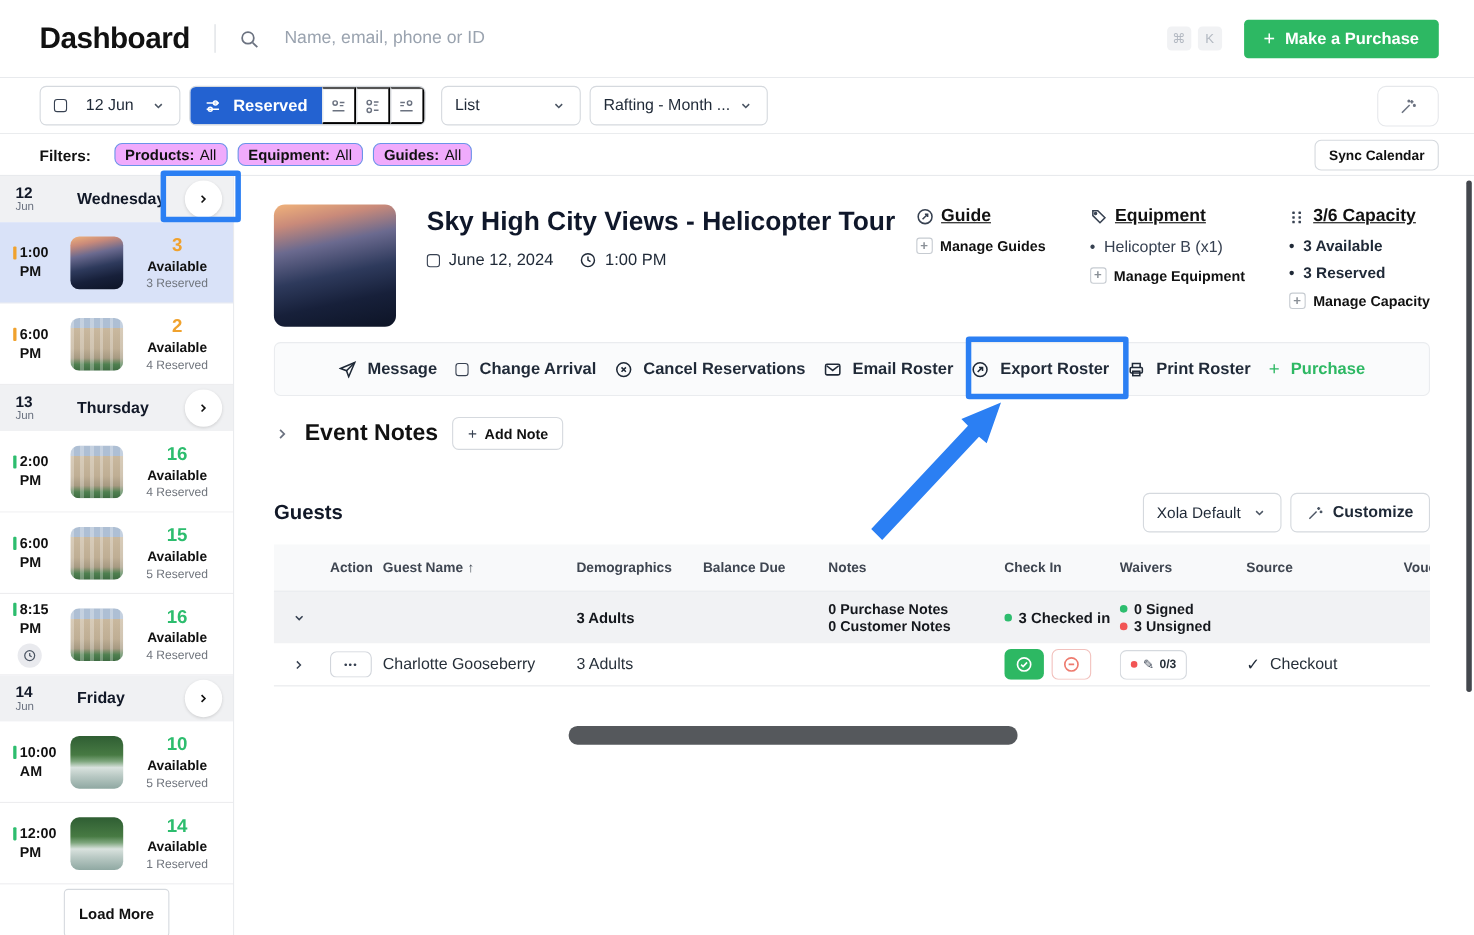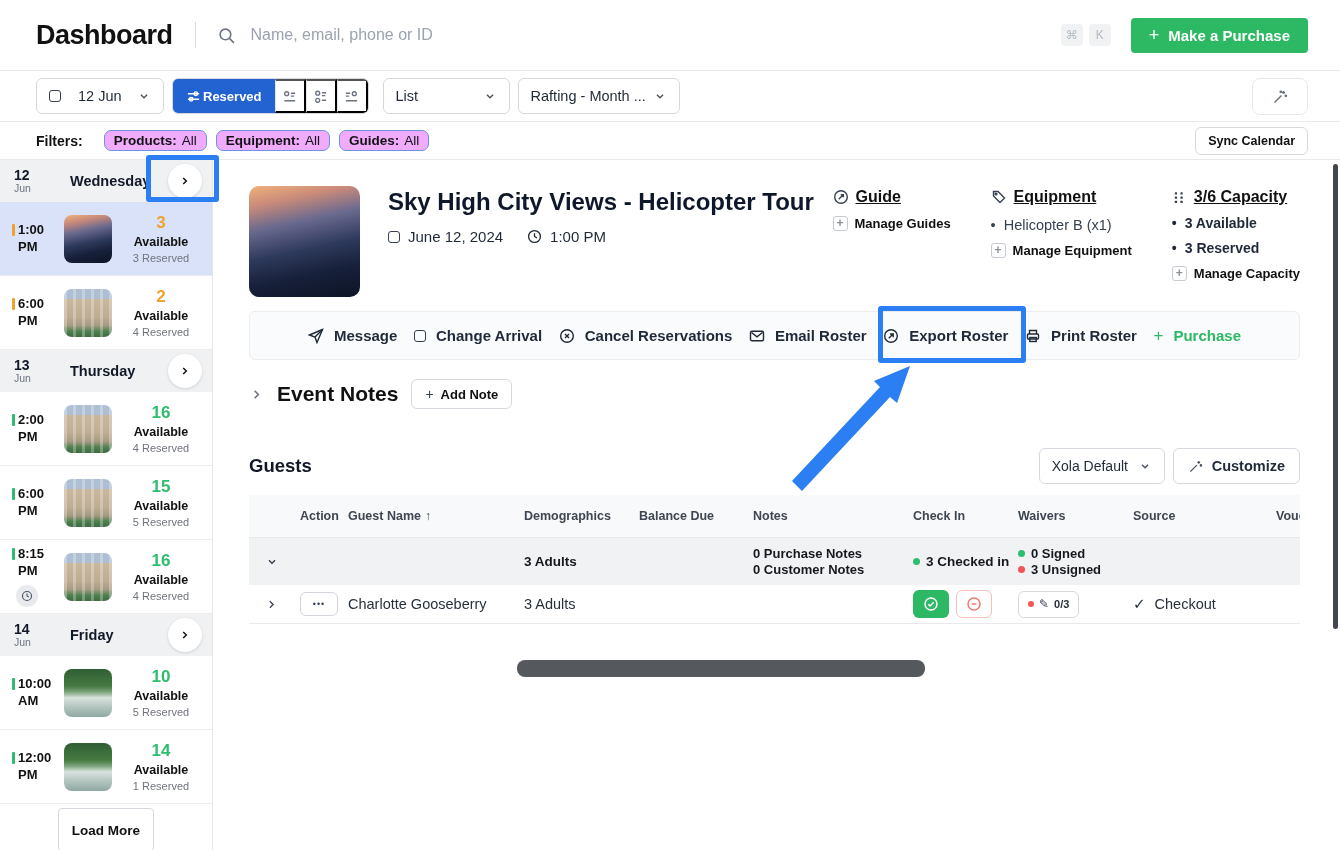--- a/index.html
+++ b/index.html
@@ -12,35 +12,35 @@
     width:1340px;height:850px;overflow:hidden;background:#fff;
     font-family:"Liberation Sans","DejaVu Sans",sans-serif;color:#111827;position:relative;
   }
   #app{position:absolute;inset:0;}
   svg{display:block;}
 
   
   .header{position:absolute;left:0;top:0;width:100%;height:71px;border-bottom:1px solid #e8eaed;display:flex;align-items:center;background:#fff;}
   .app-title{margin-left:36px;font-size:27px;font-weight:700;letter-spacing:-.5px;color:#111;}
   .header-divider{width:1px;height:26px;background:#d8dbe0;margin:0 22px;}
-  .search-box{display:flex;align-items:center;gap:14px;flex:1;}
+  .search-box{display:flex;align-items:center;gap:22px;flex:1;}
   .search-box input{border:none;outline:none;font-size:16px;color:#111;width:460px;font-family:inherit;background:transparent;}
   .search-box input::placeholder{color:#9aa3af;}
   .shortcut-keys{display:flex;gap:6px;margin-right:20px;}
   .key-badge{min-width:22px;height:22px;background:#f1f2f4;border-radius:4px;color:#b3b9c2;font-size:12px;display:flex;align-items:center;justify-content:center;padding:0 4px;}
   .btn-purchase{margin-right:32px;height:35px;background:var(--green);color:#fff;border:none;border-radius:4px;font-size:15px;font-weight:700;display:flex;align-items:center;gap:9px;padding:0 18px;cursor:pointer;font-family:inherit;}
   .btn-purchase .plus{font-size:18px;font-weight:400;line-height:1;}
 
   
   .toolbar{position:absolute;top:71px;left:0;width:100%;height:51px;border-bottom:1px solid #e8eaed;display:flex;align-items:center;padding-left:36px;gap:8px;background:#fff;}
   .tb-btn{height:36px;background:#fff;border:1px solid #d5d9de;border-radius:6px;display:flex;align-items:center;font-size:14.5px;color:#1f2937;padding:0 12px;cursor:pointer;font-family:inherit;}
   .tb-date{width:128px;justify-content:space-between;}
   .tb-left{display:flex;align-items:center;gap:17px;}
   .tb-group{display:flex;height:36px;border:1px solid #d5d9de;border-radius:6px;overflow:hidden;}
-  .tb-reserved{background:var(--blue);color:#fff;font-weight:600;font-size:13px;display:flex;align-items:center;gap:2px;padding:0 13px;border:none;cursor:pointer;font-family:inherit;}
+  .tb-reserved{background:var(--blue);color:#fff;font-weight:600;font-size:15px;display:flex;align-items:center;gap:11px;padding:0 13px;border:none;cursor:pointer;font-family:inherit;}
   .tb-ico{width:31px;display:flex;align-items:center;justify-content:center;border-left:1px solid #e2e5e9;background:#fff;cursor:pointer;}
   .tb-list{width:127px;justify-content:space-between;margin-left:6px;}
   .tb-product{width:162px;justify-content:space-between;}
   .tb-wand{position:absolute;right:32px;top:7px;width:56px;height:37px;border:1px solid #e6e8eb;border-radius:8px;display:flex;align-items:center;justify-content:center;background:#fff;cursor:pointer;}
 
   
   .filterbar{position:absolute;top:122px;left:0;width:100%;height:38px;border-bottom:1px solid #e8eaed;display:flex;align-items:center;padding-left:36px;gap:9px;background:#fff;}
   .filterbar-label{font-size:14px;font-weight:700;color:#111;margin-right:12px;}
   .pill{display:flex;gap:5px;align-items:center;border:1.5px solid #6b93e8;background:#f0abfc;border-radius:7px;padding:2px 9px;font-size:13.5px;color:#111;cursor:pointer;}
   .pill b{font-weight:700;}

